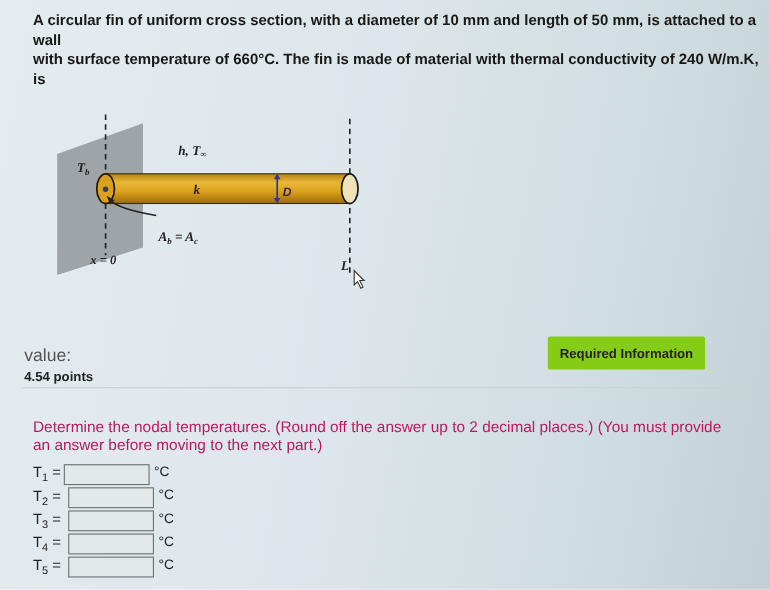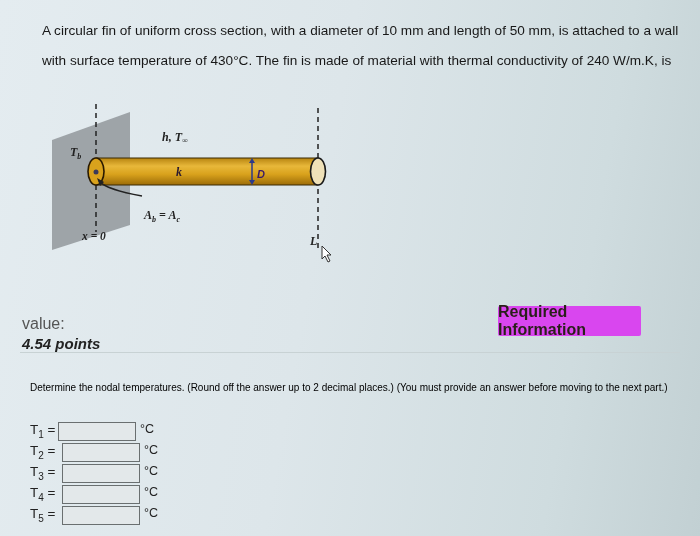--- a/index.html
+++ b/index.html
@@ -7,53 +7,53 @@
     width:700px; height:536px; overflow:hidden;
     background: linear-gradient(100deg, #e4ecf0 0%, #dde6ea 45%, #cfdcdf 80%, #c2d0d3 100%);
     font-family: "Liberation Sans", sans-serif;
     color:#1a1a1a;
     position:relative;
   }
   .problem {
     position:absolute; left:30px; top:10px; width:665px;
     font-size:13.6px; line-height:17.5px; color:#181818;
   }
-  .problem p { margin:12px; }
+  .problem p { margin:0;font-weight:bold; }
   .diagram { position:absolute; left:0; top:95px; width:700px; height:190px; }
   .value-block { position:absolute; left:22px; top:315px; }
   .value-label { font-size:16px; color:#555; display:block; }
-  .value-points { font-size:15px; font-weight:bold; color:#222; display:block; margin-top:2px;font-style:italic; }
+  .value-points { font-size:12px; font-weight:bold; color:#222; display:block; margin-top:2px; }
   .req-btn {
     position:absolute; left:498px; top:306px; width:143px; height:30px;
-    background:#d946ef; border-radius:2px;
-    font-size:16px; font-weight:bold; color:#2a1f1a;
+    background:#84cc16; border-radius:2px;
+    font-size:12px; font-weight:bold; color:#2a1f1a;
     display:flex; align-items:center; justify-content:center;
   }
   .divider { position:absolute; left:20px; top:352px; width:660px; height:1px; background:#c8d2d4; }
   .question {
     position:absolute; left:30px; top:380px; width:640px;
-    font-size:10px; line-height:16px; color:#000000;
+    font-size:14px; line-height:16px; color:#be185d;
   }
   .answers { position:absolute; left:30px; top:422px; }
   .ans-row { display:flex; align-items:flex-start; height:21px; position:relative; }
   .ans-label { width:32px; font-size:13.5px; color:#222; }
   .ans-label sub { font-size:10px; }
   .ans-input {
     width:78px; height:19px; border:1px solid #6a6f70; background:#e3e8ea;
     box-sizing:border-box; margin-left:0;
   }
   .ans-unit { font-size:12.5px; color:#222; margin-left:4px; }
   .row0 .ans-input { margin-left:-4px; }
 </style>
 </head>
 <body>
 
 <div class="problem">
   <p>A circular fin of uniform cross section, with a diameter of 10 mm and length of 50 mm, is attached to a wall</p>
-  <p>with surface temperature of 430°C. The fin is made of material with thermal conductivity of 240 W/m.K, is</p>
+  <p>with surface temperature of 660°C. The fin is made of material with thermal conductivity of 240 W/m.K, is</p>
 </div>
 
 <svg class="diagram" viewBox="0 95 700 190" width="700" height="190">
   <defs>
     <linearGradient id="rodg" x1="0" y1="0" x2="0" y2="1">
       <stop offset="0" stop-color="#b78410"></stop>
       <stop offset="0.3" stop-color="#e8b83a"></stop>
       <stop offset="0.6" stop-color="#d9a21c"></stop>
       <stop offset="1" stop-color="#9c6c08"></stop>
     </linearGradient>

